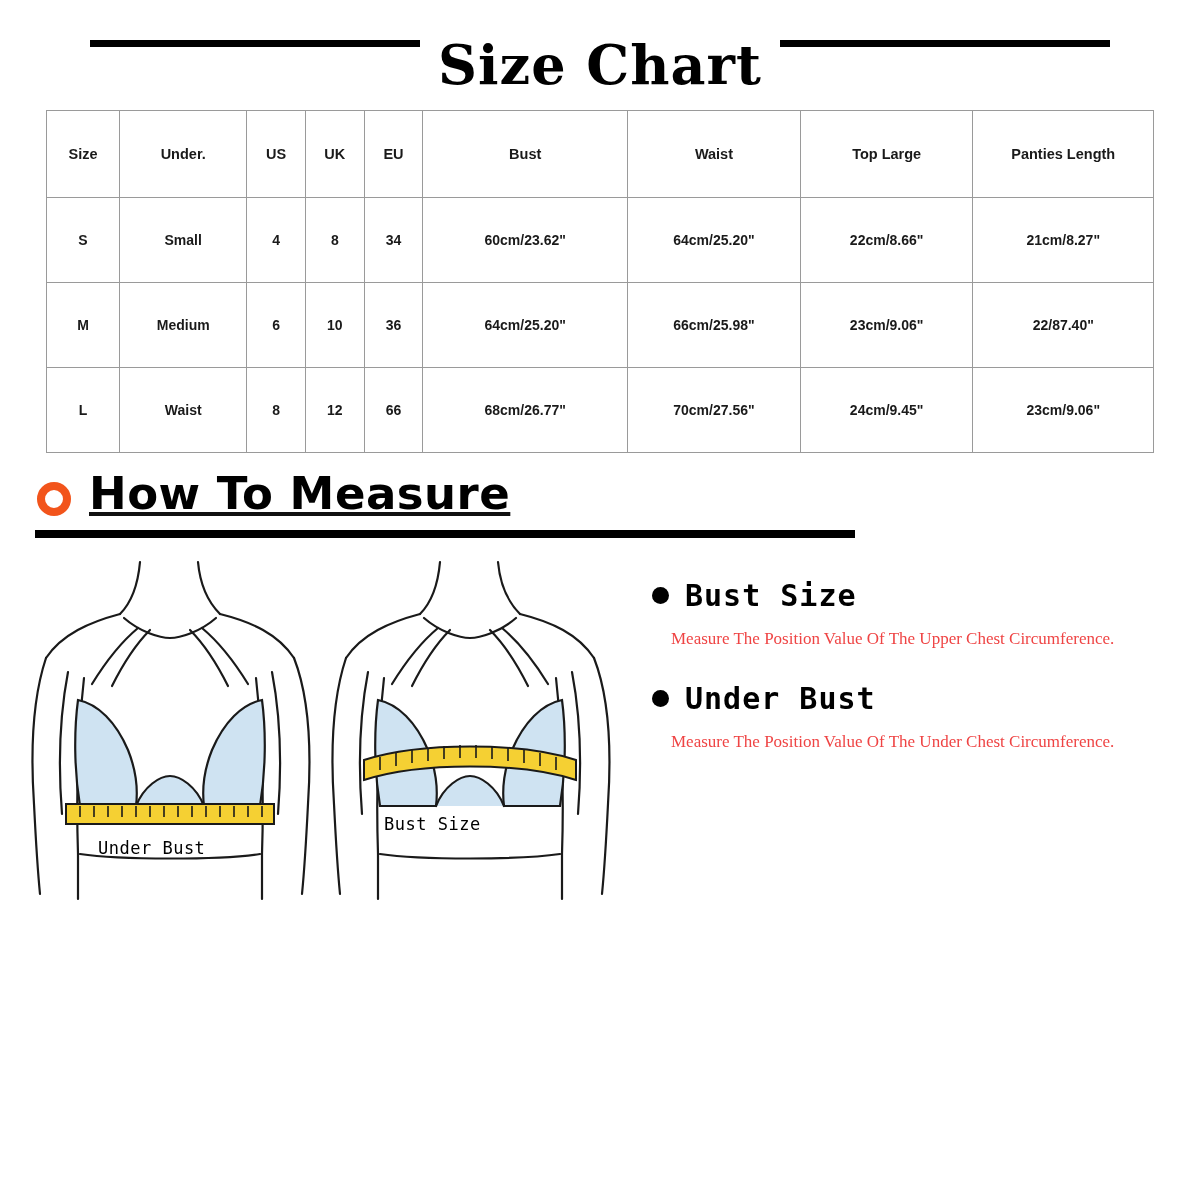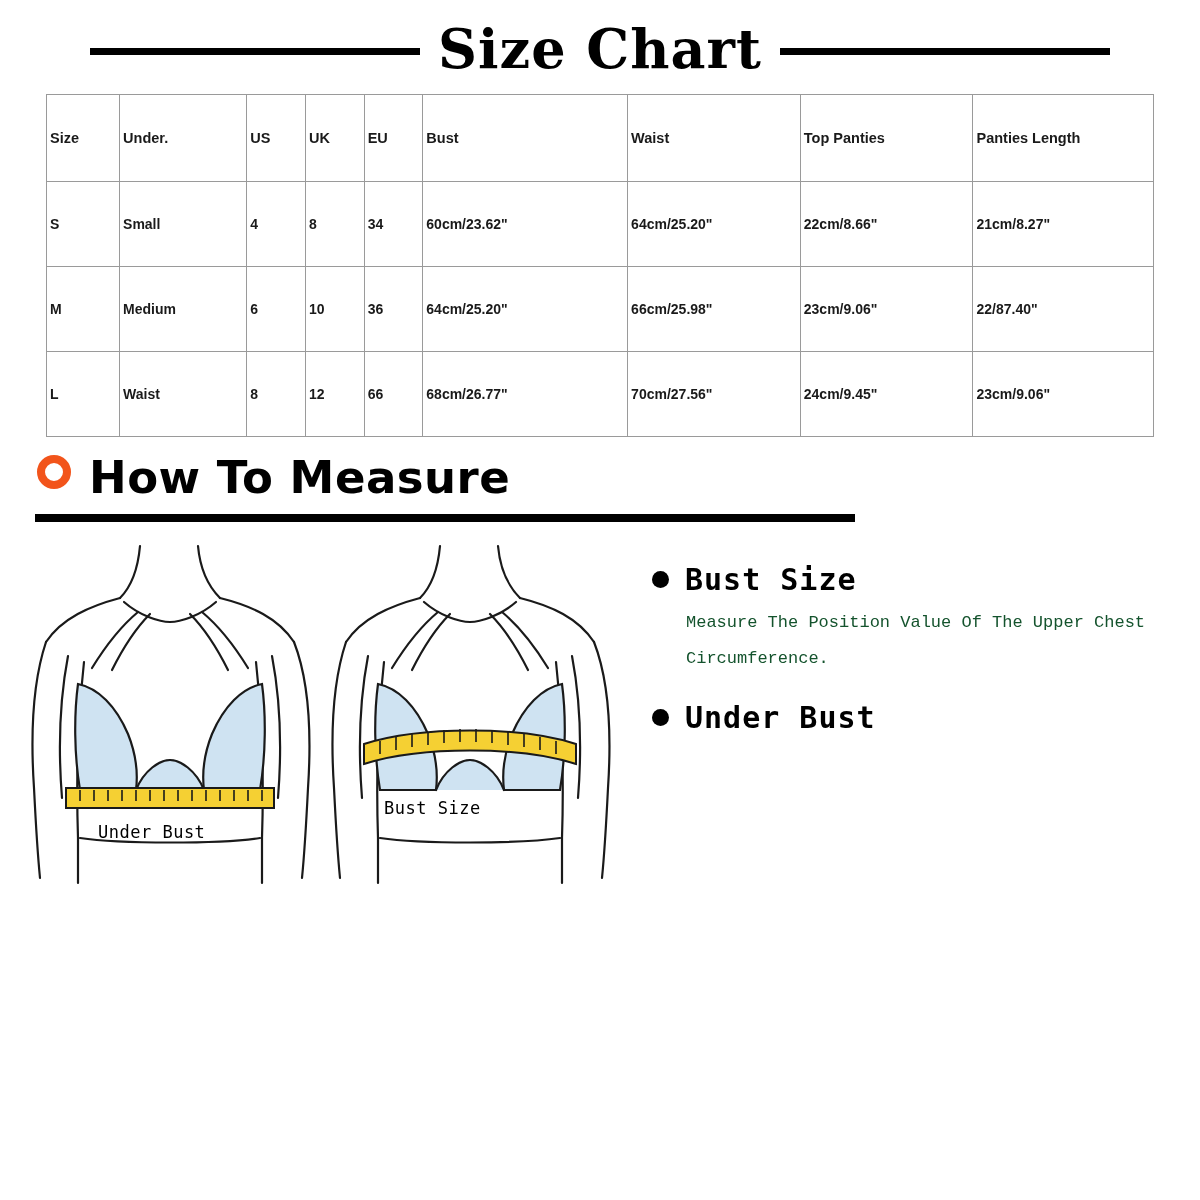--- a/index.html
+++ b/index.html
@@ -12,25 +12,25 @@
     height: 1200px;
     font-family: "Liberation Sans", sans-serif;
     color: #111111;
     position: relative;
     overflow: hidden;
   }
 
   
   .header {
     display: flex;
-    align-items: center;
     justify-content: center;
     gap: 18px;
     padding: 22px 55px 10px 55px;
     box-sizing: border-box;
+    margin-top: 16px;
   }
   .header .rule {
     height: 7px;
     background: #000;
     flex: 1 1 auto;
     position: relative;
     top: 2px;
   }
   .header .rule.left  { max-width: 330px; }
   .header .rule.right { max-width: 330px; }
@@ -49,21 +49,21 @@
     padding: 8px 46px 0 46px;
     box-sizing: border-box;
   }
   table.size-chart {
     width: 100%;
     border-collapse: collapse;
     table-layout: fixed;
   }
   table.size-chart td, table.size-chart th {
     border: 1px solid #9a9a9a;
-    text-align: left;
+    text-align: center;
     vertical-align: middle;
     font-size: 14px;
     font-weight: bold;
     color: #1a1a1a;
     height: 80px;
     padding: 2px 3px;
     font-family: "Liberation Sans", sans-serif;
   }
   table.size-chart thead td {
     height: 82px;
@@ -80,23 +80,24 @@
   col.c7 { width: 15.6%; }
   col.c8 { width: 16.3%; }
 
   
   .htm {
     padding: 18px 40px 0 25px;
     box-sizing: border-box;
   }
   .htm-row {
     display: flex;
-    align-items: flex-start;
+    align-items: flex-end;
     gap: 18px;
     padding-left: 12px;
+    text-decoration: underline;
   }
   .htm-bullet {
     width: 34px;
     height: 34px;
     border-radius: 50%;
     border: 8px solid #f2541b;
     box-sizing: border-box;
     flex: 0 0 auto;
   }
   .htm-title {
@@ -145,25 +146,25 @@
   }
   .m-head-label {
     font-family: "DejaVu Sans Mono", monospace;
     font-size: 30px;
     font-weight: 700;
     color: #000;
     letter-spacing: 1px;
     white-space: nowrap;
   }
   .m-desc {
-    font-family: Liberation Mono, monospace;
+    font-family: Liberation Serif, serif;
     font-size: 17px;
     line-height: 2.1;
-    color: #14532d;
-    margin: 8px 0 0 34px;
+    color: #ef4444;
+    margin: 8px 0 0 19px;
     max-width: 500px;
   }
   .fig-caption {
     font-family: "DejaVu Sans Mono", monospace;
     font-size: 17px;
     color: #000;
     letter-spacing: 0.5px;
   }
 </style>
 </head>
@@ -190,21 +191,21 @@
     </colgroup>
     <thead>
       <tr>
         <td>Size</td>
         <td>Under.</td>
         <td>US</td>
         <td>UK</td>
         <td>EU</td>
         <td>Bust</td>
         <td>Waist</td>
-        <td>Top Panties</td>
+        <td>Top Large</td>
         <td>Panties Length</td>
       </tr>
     </thead>
     <tbody>
       <tr>
         <td>S</td>
         <td>Small</td>
         <td>4</td>
         <td>8</td>
         <td>34</td>
@@ -355,15 +356,16 @@
         <span class="m-head-label">Bust Size</span>
       </div>
       <div class="m-desc">Measure The Position Value Of The Upper Chest Circumference.</div>
     </div>
 
     <div class="m-item">
       <div class="m-head">
         <span class="m-dot"></span>
         <span class="m-head-label">Under Bust</span>
       </div>
+      <div class="m-desc">Measure The Position Value Of The Under Chest Circumference.</div>
     </div>
   </div>
 </div>
 
 </body></html>

